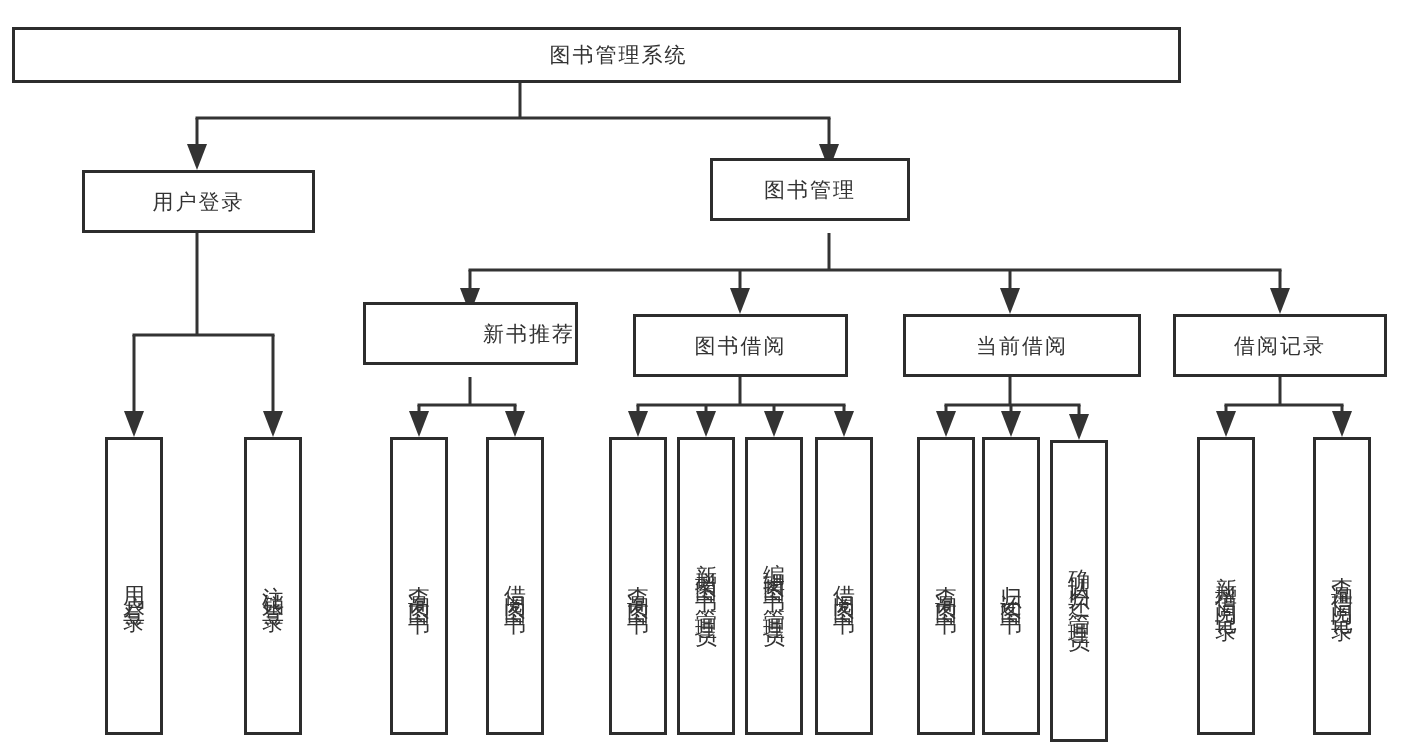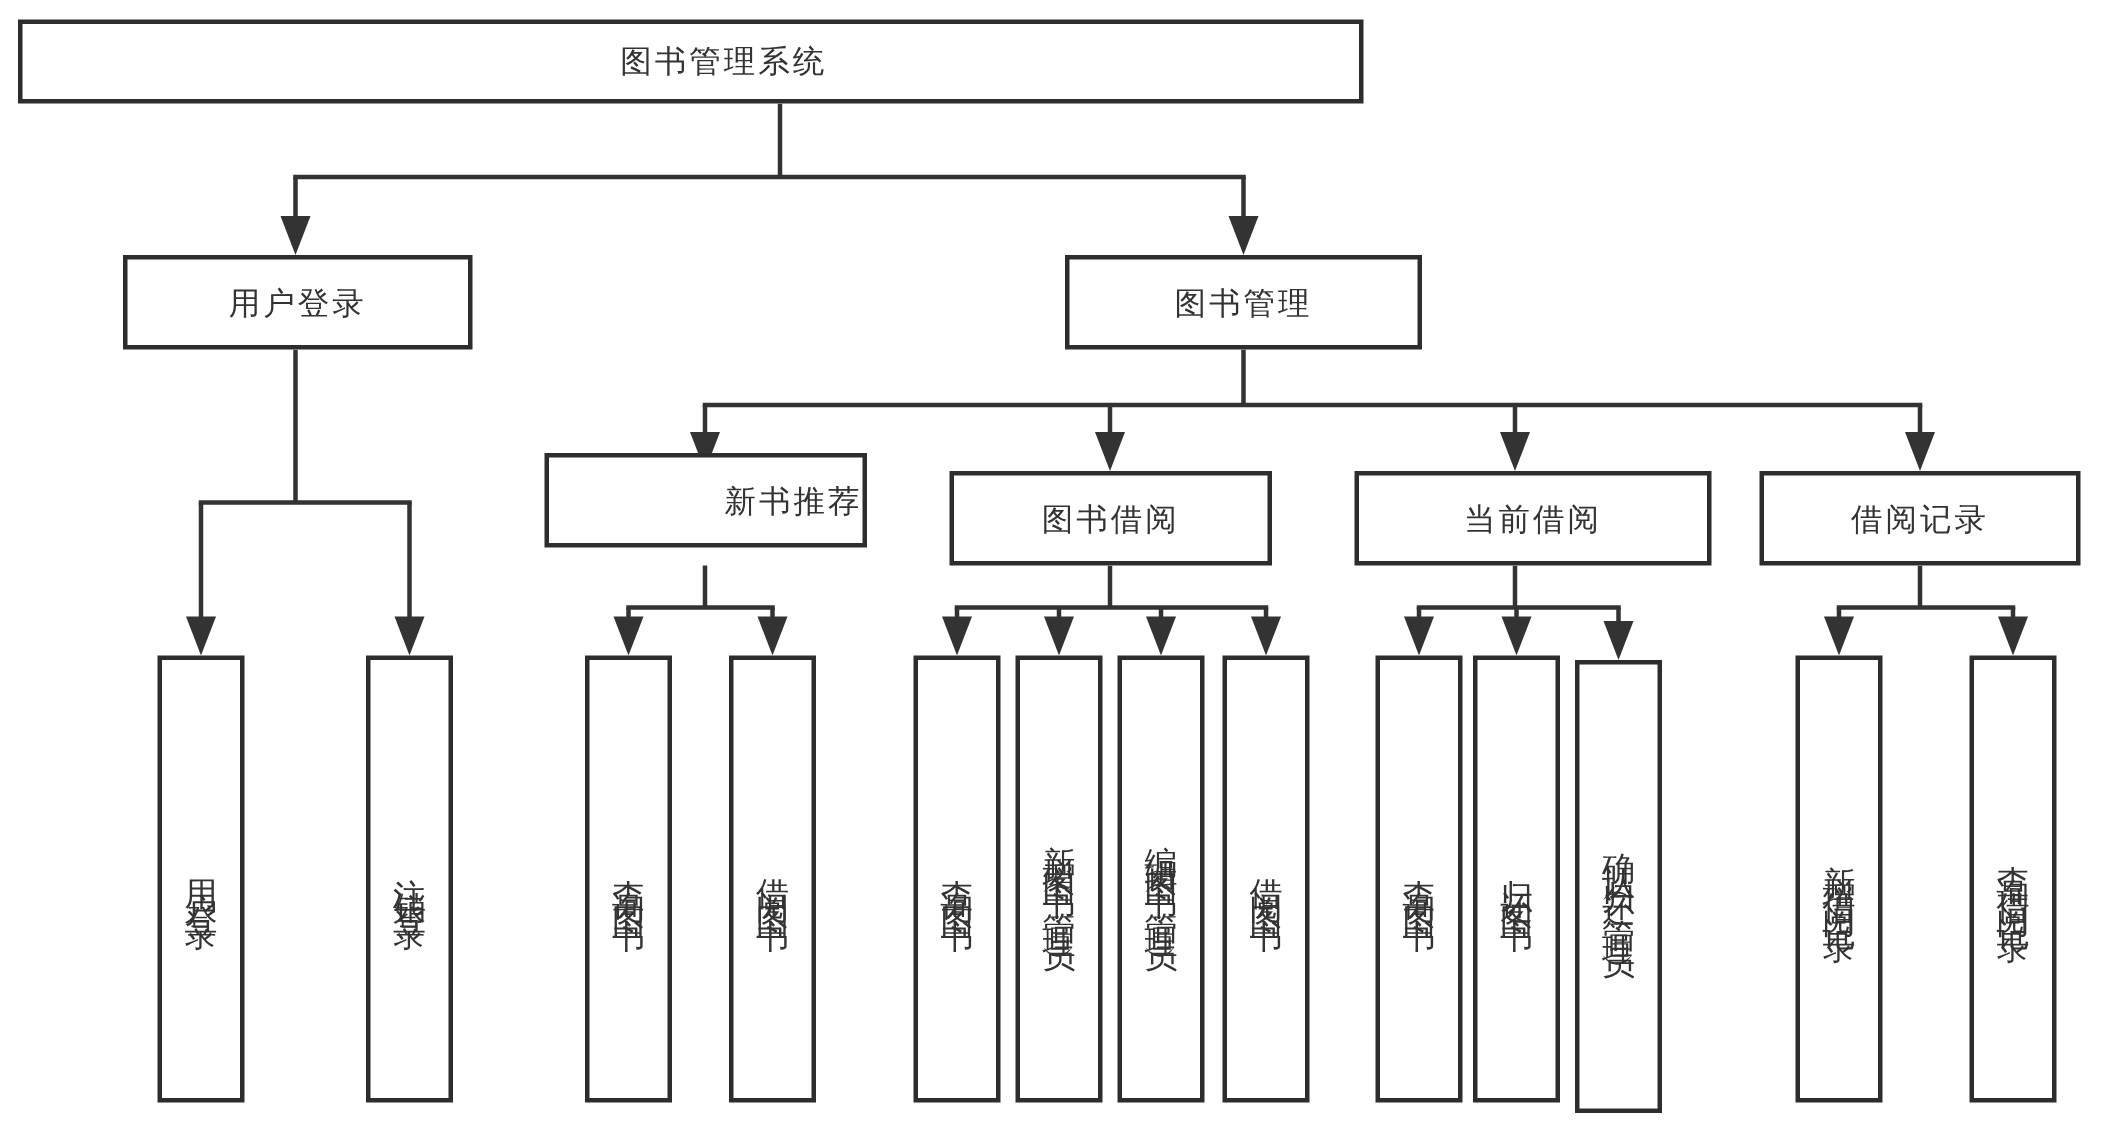--- a/index.html
+++ b/index.html
@@ -145,28 +145,28 @@
     <g>
       <line x1="1280" y1="377" x2="1280" y2="405"></line>
       <line x1="1224.5" y1="405" x2="1343.5" y2="405"></line>
       <line x1="1226" y1="405" x2="1226" y2="413"></line>
       <polygon points="1226,437 1216,411 1236,411"></polygon>
       <line x1="1342" y1="405" x2="1342" y2="413"></line>
       <polygon points="1342,437 1332,411 1352,411"></polygon>
     </g>
   </svg>
 
-  <div class="hbox" style="left:12px; top:13px; width:897px; height:56px;padding-left:44px;">
+  <div class="hbox" style="left:12px; top:27px; width:1169px; height:56px;padding-left:44px;">
     <span class="label">图书管理系统</span>
   </div>
 
   <div class="hbox" style="left:82px; top:170px; width:233px; height:63px;">
     <span class="label">用户登录</span>
   </div>
-  <div class="hbox" style="left:710px; top:170px; width:238px; height:63px;">
+  <div class="hbox" style="left:710px; top:158px; width:200px; height:63px;">
     <span class="label">图书管理</span>
   </div>
 
   <div class="hbox" style="left:363px; top:302px; width:215px; height:63px;justify-content:flex-end;">
     <span class="label">新书推荐</span>
   </div>
   <div class="hbox" style="left:633px; top:314px; width:215px; height:63px;">
     <span class="label">图书借阅</span>
   </div>
   <div class="hbox" style="left:903px; top:314px; width:238px; height:63px;">

